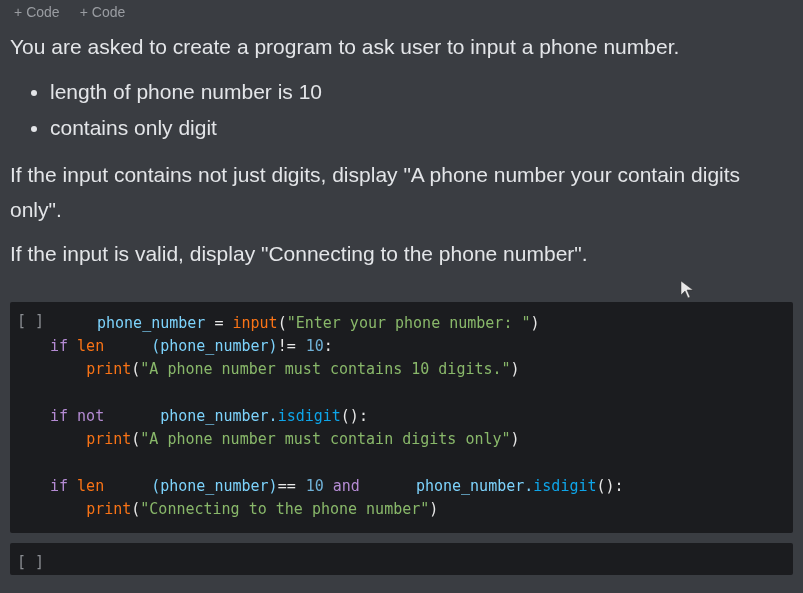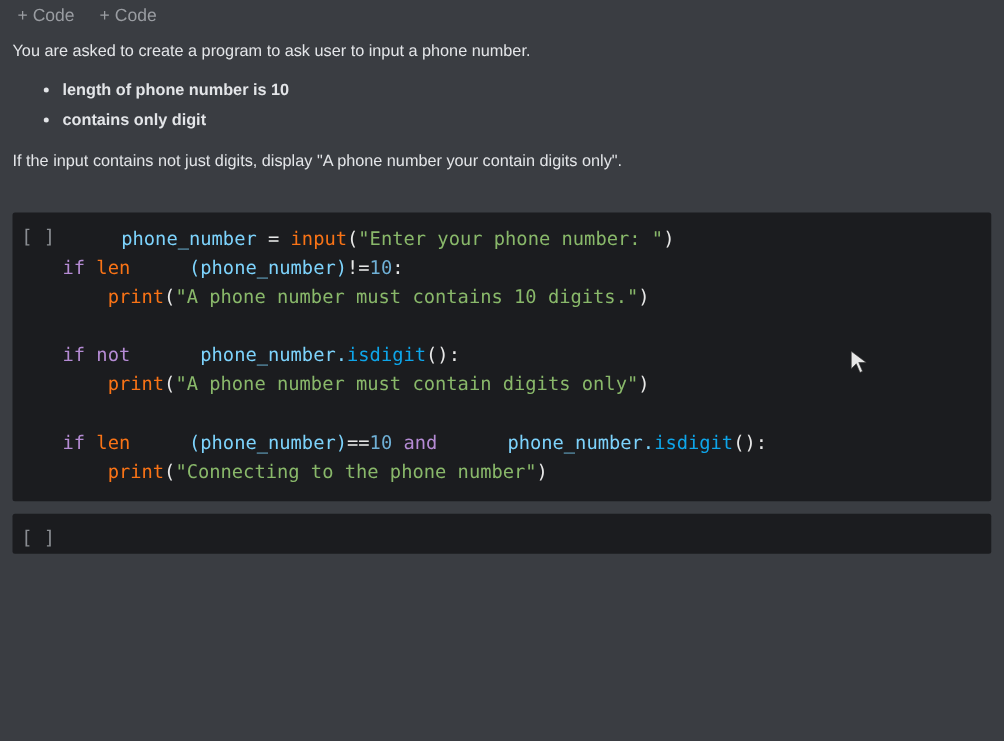--- a/index.html
+++ b/index.html
@@ -21,30 +21,30 @@
     }
     .toolbar-item {
       display: flex;
       align-items: center;
       gap: 4px;
       padding: 2px 6px;
     }
     .markdown {
       padding: 6px 10px 14px 10px;
       line-height: 1.65;
-      font-size: 13px;
+      font-size: 21px;
       color: #e3e5e8;
     }
     .markdown p { margin-bottom: 10px; }
     .markdown ul {
       list-style: disc;
       padding-left: 40px;
       margin-bottom: 12px;
     }
-    .markdown li { margin-bottom: 2px; font-weight: bold; }
+    .markdown li { margin-bottom: 2px; }
     .cell {
       display: flex;
       align-items: flex-start;
       background: #1b1c1f;
       margin: 6px 10px 10px 10px;
       padding: 10px 10px 12px 4px;
       border-radius: 2px;
     }
     .gutter {
       color: #8a8d92;
@@ -60,21 +60,21 @@
       font-size: 15px;
       line-height: 1.55;
       color: #e8e8e8;
       white-space: pre;
       flex: 1;
       overflow: hidden;
     }
     .tok-kw { color: #b58bd4; }       
     .tok-func { color: #f97316; }     
     .tok-str { color: #89b86a; }      
-    .tok-num { color: #6fb0d6; }      
+    .tok-num { color: #6fb0d6; margin-left: 10px; }      
     .tok-op { color: #e8e8e8; }
     .tok-name { color: #7dd3fc; margin-left: 47px; }
     .tok-method { color: #0ea5e9; }
     .tok-comment { color: #6a8a6a; font-style: italic; }
     .cursor-icon {
       position: absolute;
       left: 680px;
       top: 280px;
       color: #e8e8e8;
       font-size: 18px;
@@ -95,20 +95,21 @@
   </div>
 </div>
 
 <div class="markdown">
   <p>You are asked to create a program to ask user to input a phone number.</p>
   <ul>
     <li>length of phone number is 10</li>
     <li>contains only digit</li>
   </ul>
   <p>If the input contains not just digits, display "A phone number your contain digits only".</p>
+  <p>If the input is valid, display "Connecting to the phone number".</p>
 </div>
 
 <div class="cell">
   <div class="gutter">[ ]</div>
   <div class="code"><span class="tok-name">phone_number</span><span class="tok-op"> = </span><span class="tok-func">input</span><span class="tok-op">(</span><span class="tok-str">"Enter your phone number: "</span><span class="tok-op">)</span>
 <span class="tok-kw">if</span> <span class="tok-func">len</span><span class="tok-name">(phone_number)</span><span class="tok-op">!=</span><span class="tok-num">10</span><span class="tok-op">:</span>
     <span class="tok-func">print</span><span class="tok-op">(</span><span class="tok-str">"A phone number must contains 10 digits."</span><span class="tok-op">)</span>
 
 <span class="tok-kw">if</span> <span class="tok-kw">not</span><span class="tok-name"> phone_number.</span><span class="tok-method">isdigit</span><span class="tok-op">():</span>
     <span class="tok-func">print</span><span class="tok-op">(</span><span class="tok-str">"A phone number must contain digits only"</span><span class="tok-op">)</span>

